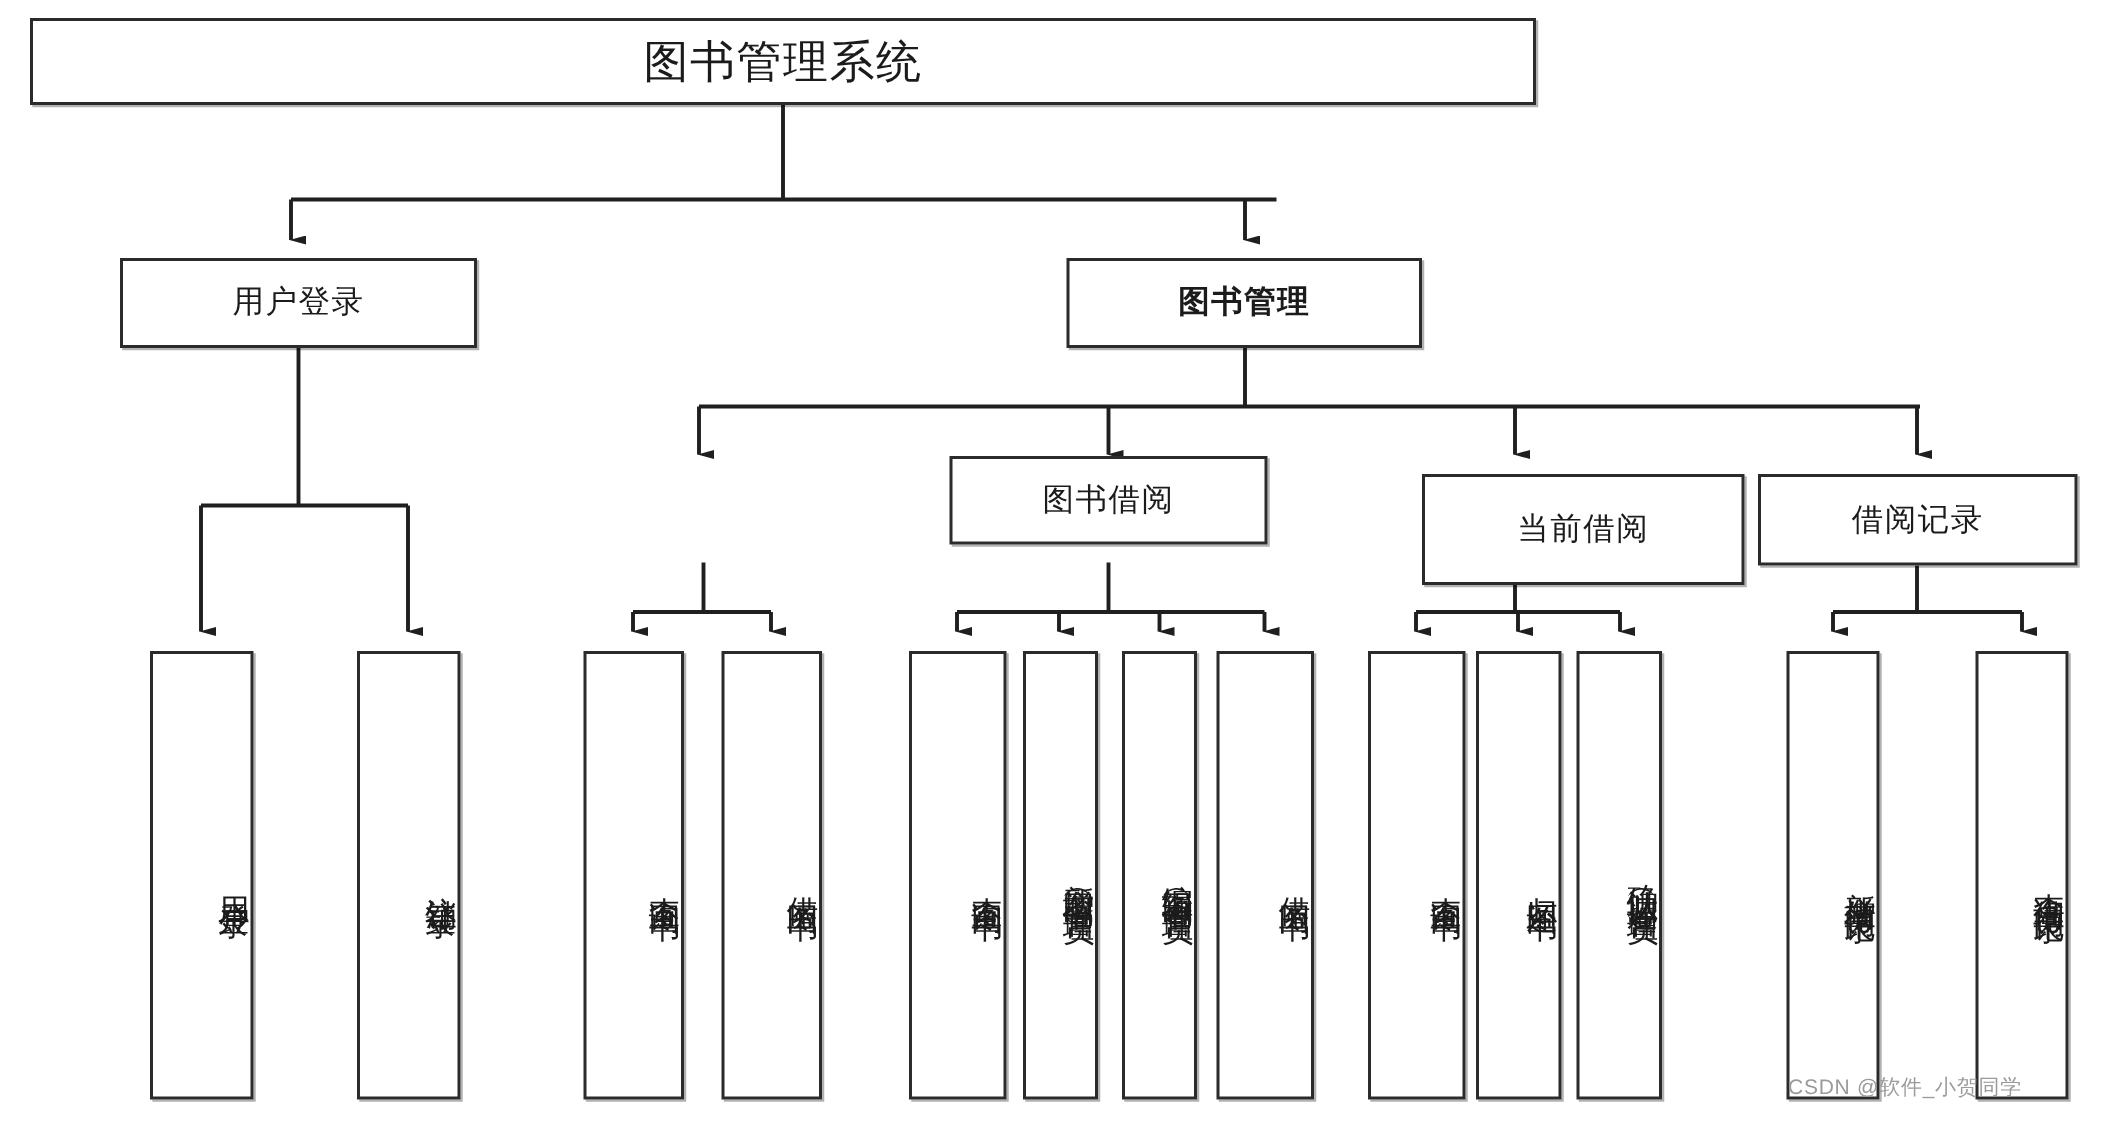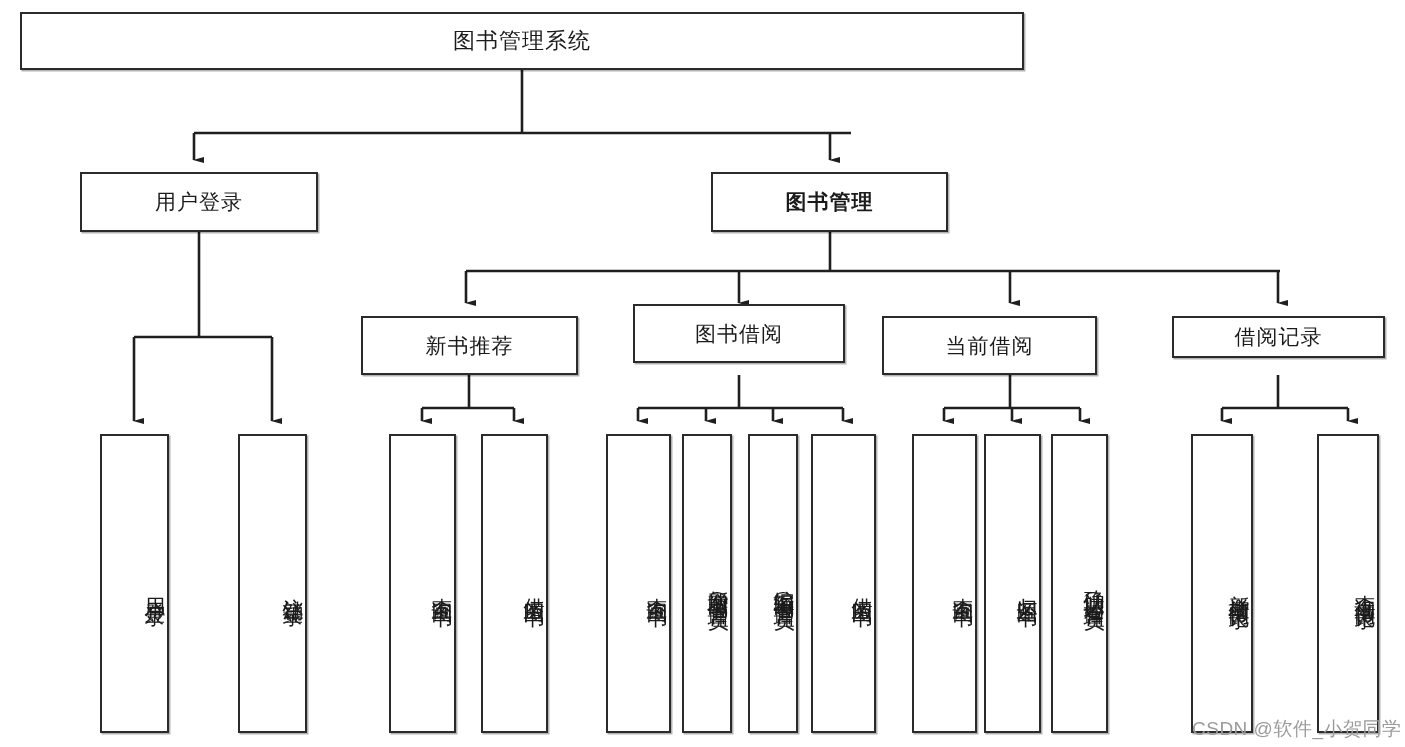--- a/index.html
+++ b/index.html
@@ -50,25 +50,25 @@
     align-items: flex-start;
     justify-content: center;
     line-height: 1.15;
   }
   .node.vert .label {
     writing-mode: vertical-rl;
     text-orientation: upright;
     white-space: nowrap;
   }
   .node.root {
-    font-size: 22px;
+    font-size: 30px;
   }
   .watermark {
     position: absolute;
-    font-size: 19px;
+    font-size: 14px;
     color: #9b9b9b;
     white-space: nowrap;
     letter-spacing: 0.5px;
   }
 </style>
 </head>
 <body>
 
 <div id="diagram-root">
 
@@ -126,30 +126,27 @@
     <span class="label">图书管理系统</span>
   </div>
 
   <div class="node horiz" style="left:80px; top:172px; width:238px; height:60px;">
     <span class="label">用户登录</span>
   </div>
   <div class="node horiz" style="left:711px; top:172px; width:237px; height:60px;font-weight:bold;">
     <span class="label">图书管理</span>
   </div>
 
-  <div class="node horiz" style="left:361px; top:316px; width:217px; height:59px;">
-    <span class="label">新书推荐</span>
-  </div>
   <div class="node horiz" style="left:633px; top:304px; width:212px; height:59px;">
     <span class="label">图书借阅</span>
   </div>
-  <div class="node horiz" style="left:882px; top:316px; width:215px; height:59px;">
+  <div class="node horiz" style="left:948px; top:316px; width:215px; height:74px;">
     <span class="label">当前借阅</span>
   </div>
-  <div class="node horiz" style="left:1172px; top:316px; width:213px; height:42px;">
+  <div class="node horiz" style="left:1172px; top:316px; width:213px; height:61px;">
     <span class="label">借阅记录</span>
   </div>
 
   <div class="node vert" style="left:100px; top:434px; width:69px; height:299px;">
     <span class="label">用户登录</span>
   </div>
   <div class="node vert" style="left:238px; top:434px; width:69px; height:299px;">
     <span class="label">注销登录</span>
   </div>
 

